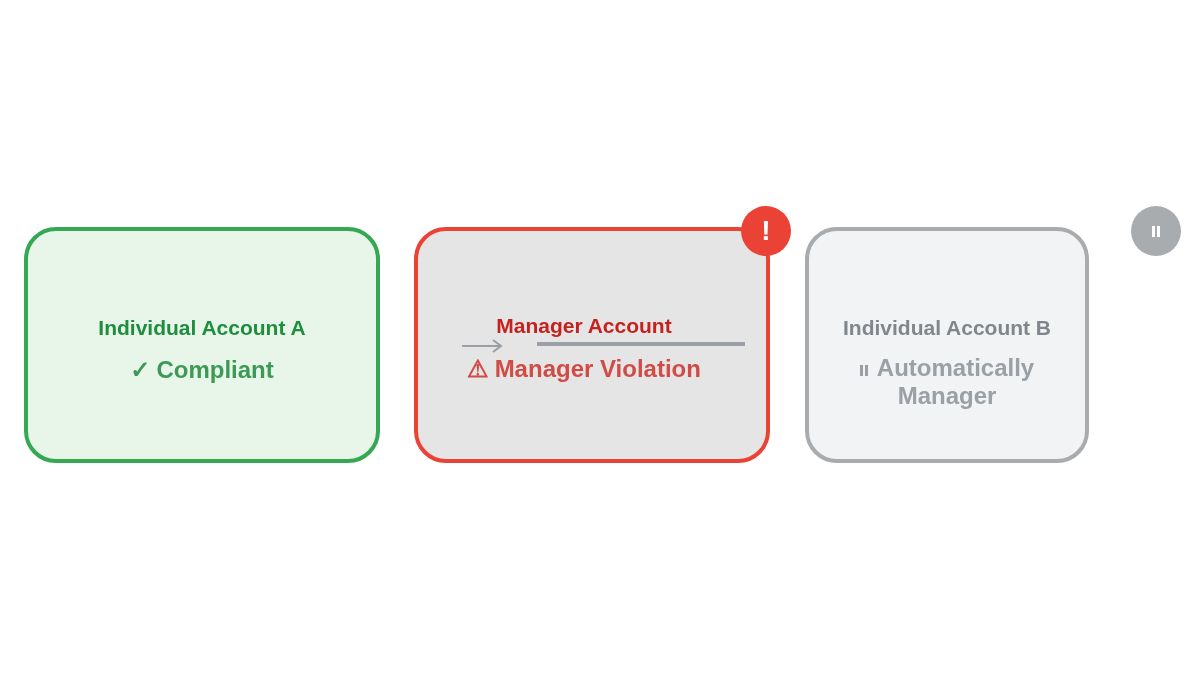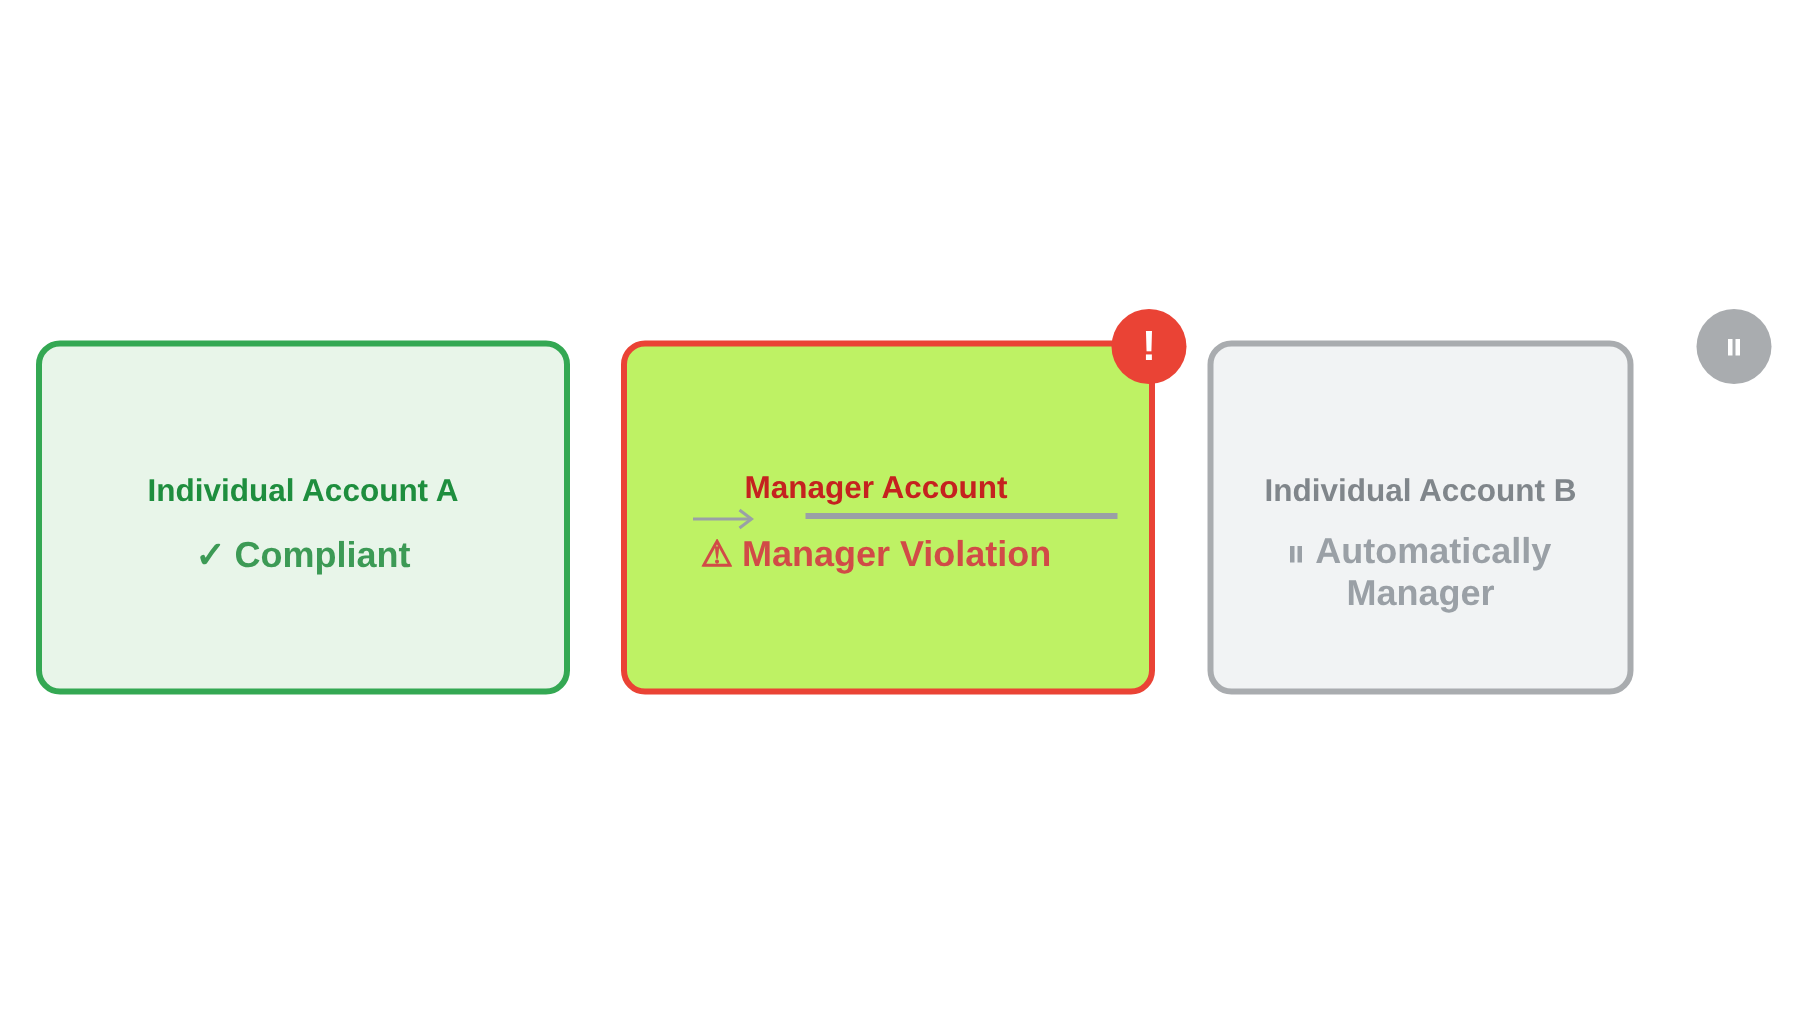--- a/index.html
+++ b/index.html
@@ -16,24 +16,24 @@
       width: 1200px;
       height: 675px;
     }
     .card {
       position: absolute;
       top: 227px;
       height: 236px;
       box-sizing: border-box;
       border-width: 4px;
       border-style: solid;
-      border-radius: 16px;
+      border-radius: 32px;
     }
     .card-a { left: 24px; width: 356px; background: #e8f5e9; border-color: #34a853; }
-    .card-m { left: 414px; width: 356px; background: #bef264; border-color: #ea4335; }
+    .card-m { left: 414px; width: 356px; background: #e5e5e5; border-color: #ea4335; }
     .card-b { left: 805px; width: 284px; background: #f1f3f4; border-color: #a9acaf; }
 
     .title {
       position: absolute;
       left: 0; right: 0;
       text-align: center;
       font-weight: bold;
       font-size: 21px;
     }
     .status {

